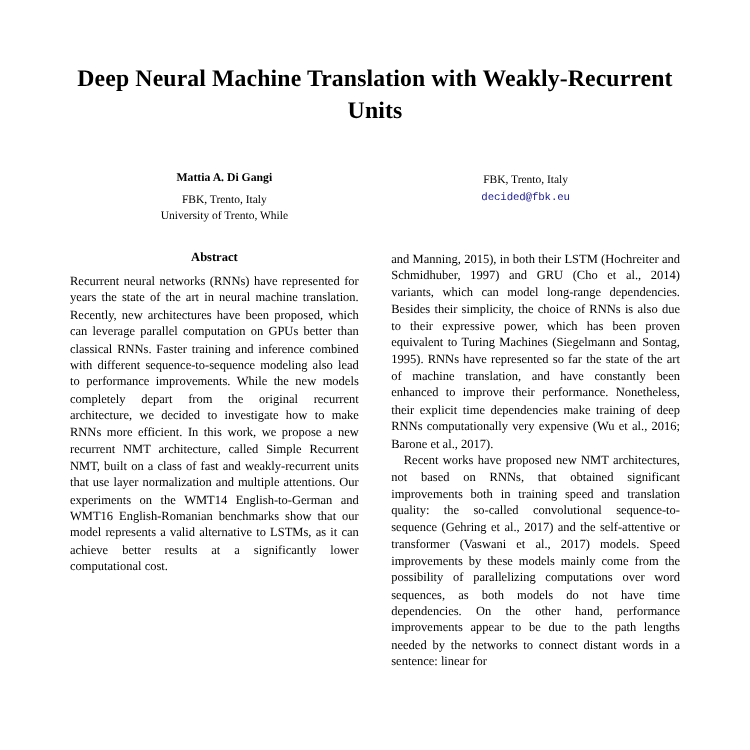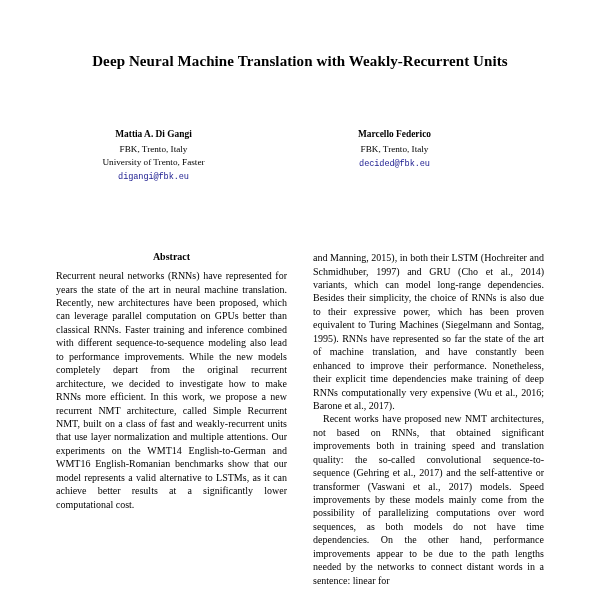--- a/index.html
+++ b/index.html
@@ -16,29 +16,30 @@
   }
   .page {
     position: relative;
     width: 600px;
     height: 600px;
     box-sizing: border-box;
     padding: 52px 56px 0 56px;
   }
   .paper-title {
     text-align: center;
-    font-size: 15px;
+    font-size: 19px;
     font-weight: bold;
     line-height: 1.3;
     margin: 0 0 0 0;
     letter-spacing: 0.1px;
   }
   .authors {
     display: flex;
-    margin-top: 56px;
+    justify-content: center;
+    margin-top: 36px;
     gap: 46px;
   }
   .author-block {
     text-align: center;
     font-size: 9.2px;
     line-height: 1.42;
     width: 195px;
   }
   .author-name {
     font-weight: bold;
@@ -52,21 +53,21 @@
   .author-email {
     display: block;
     font-family: "Liberation Mono", monospace;
     font-size: 8.6px;
     color: #1b1b8f;
     margin-top: 2px;
     letter-spacing: -0.1px;
   }
   .columns {
     display: flex;
-    margin-top: 68px;
+    margin-top: 22px;
     gap: 26px;
   }
   .col {
     width: 233px;
   }
   .section-head {
     text-align: center;
     font-weight: bold;
     font-size: 10px;
     margin: 0 0 7px 0;
@@ -92,26 +93,24 @@
 
 <div class="page">
 
   <h1 class="paper-title">Deep Neural Machine Translation with Weakly-Recurrent Units</h1>
 
   <div class="authors">
 
     <div class="author-block">
       <span class="author-name">Mattia A. Di Gangi</span>
       <span class="author-aff">FBK, Trento, Italy</span>
-      <span class="author-aff">University of Trento, Faster</span>
-      <span class="author-email">digangi@fbk.eu</span>
+      <span class="author-aff">University of Trento, While</span>
     </div>
 
     <div class="author-block">
-      <span class="author-name">Marcello Federico</span>
       <span class="author-aff">FBK, Trento, Italy</span>
       <span class="author-email">decided@fbk.eu</span>
     </div>
 
   </div>
 
   <div class="columns">
 
     <div class="col col-left">
       <div class="section-head">Abstract</div>

